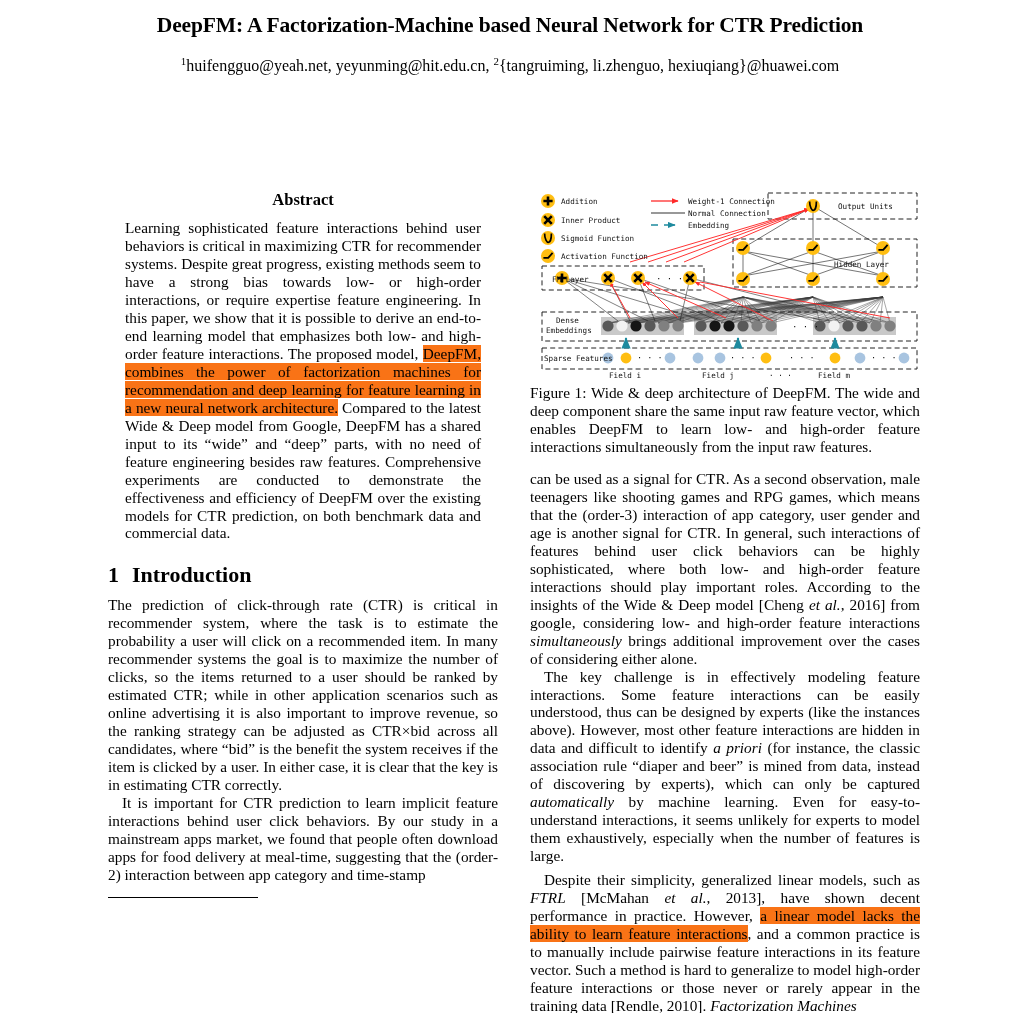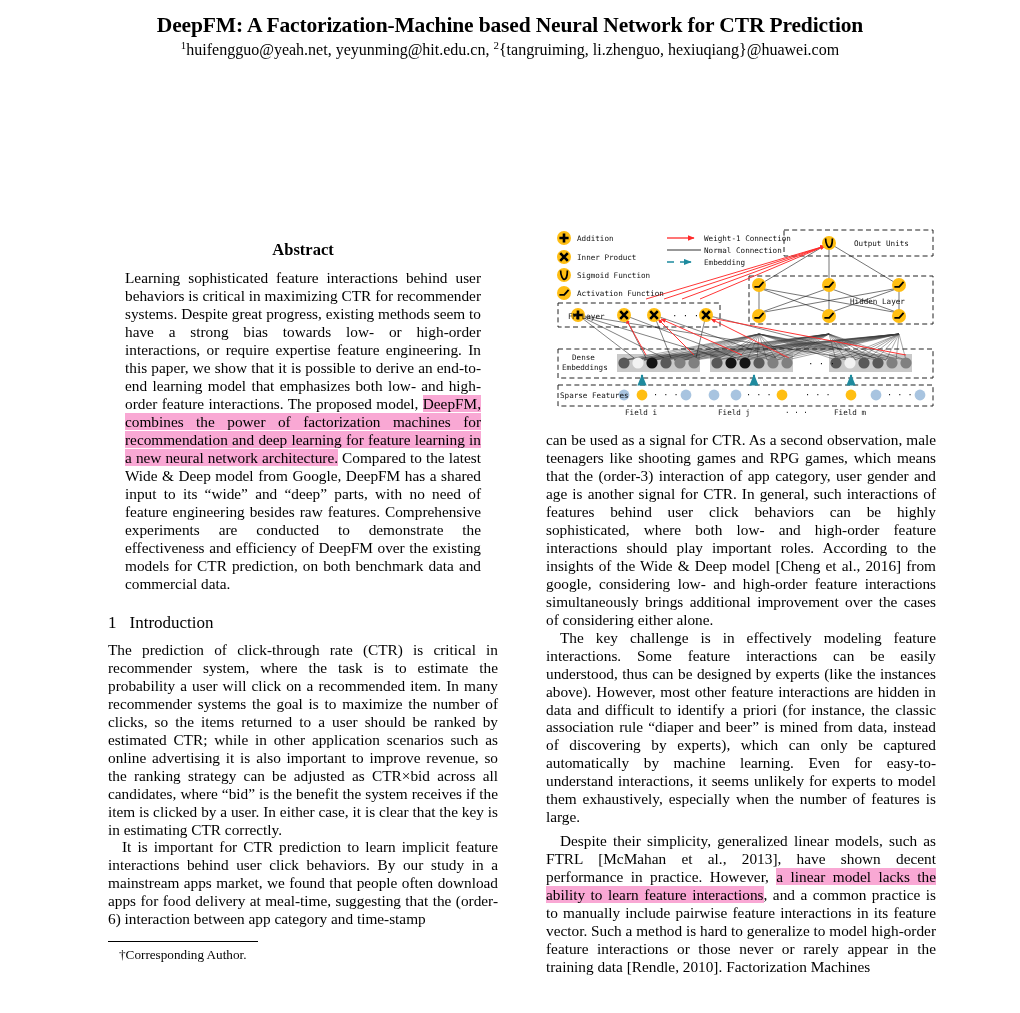--- a/index.html
+++ b/index.html
@@ -41,34 +41,33 @@
     line-height: 1.3;
   }
   .affil {
     font-size: 16px;
     line-height: 1.32;
     margin-top: 2px;
   }
   .emails {
     font-size: 16px;
     line-height: 1.32;
-    margin-top: 0;
+    margin-top: 16px;
   }
   sup { font-size: 0.68em; vertical-align: super; line-height: 0; }
 
   
   .columns {
     position: absolute;
     top: 190px;
     left: 0;
     width: 1020px;
     height: 823px;
     display: flex;
-    gap: 16px;
-    align-items: center;
+    gap: 0;
   }
   .col {
     width: 390px;
     position: relative;
   }
   .col-left  { margin-left: 108px; }
   .col-right { margin-left: 32px; }
 
   .sec-center {
     text-align: center;
@@ -82,29 +81,29 @@
     text-align: justify;
     margin: 0;
     text-indent: 14px;
     hyphens: manual;
   }
   p.body.noindent { text-indent: 0; }
   .abstract-body { margin: 0 17px; }
   .abstract-body p.body { text-indent: 0; }
 
   h2.sec {
-    font-size: 17px;
-    font-weight: normal;
+    font-size: 22px;
+    font-weight: bold;
     margin: 20px 0 8px 0;
     text-indent: 0;
   }
   h2.sec .num { margin-right: 13px; }
 
-  .hl { background: #f9a8d4; }
-  .it { }
+  .hl { background: #f97316; }
+  .it { font-style: italic; }
 
   
   .footnote-rule {
     width: 150px;
     height: 1px;
     background: #000;
     margin: 13px 0 5px 0;
   }
   .footnote {
     font-size: 13.2px;
@@ -146,24 +145,23 @@
 
       <div class="abstract-body">
         <p class="body"><span>Learning sophisticated feature interactions behind user behaviors is critical in maximizing CTR for recommender systems. Despite great progress, existing methods seem to have a strong bias towards low- or high-order interactions, or require expertise feature engineering. In this paper, we show that it is possible to derive an end-to-end learning model that emphasizes both low- and high-order feature interactions. The proposed model, </span><span class="hl">DeepFM, combines the power of factorization machines for recommendation and deep learning for feature learning in a new neural network architecture.</span><span> Compared to the latest Wide &amp; Deep model from Google, DeepFM has a shared input to its “wide” and “deep” parts, with no need of feature engineering besides raw features. Comprehensive experiments are conducted to demonstrate the effectiveness and efficiency of DeepFM over the existing models for CTR prediction, on both benchmark data and commercial data.</span></p>
       </div>
 
       <h2 class="sec">
         <span class="num">1</span><span>Introduction</span>
       </h2>
 
       <p class="body noindent">The prediction of click-through rate (CTR) is critical in recommender system, where the task is to estimate the probability a user will click on a recommended item. In many recommender systems the goal is to maximize the number of clicks, so the items returned to a user should be ranked by estimated CTR; while in other application scenarios such as online advertising it is also important to improve revenue, so the ranking strategy can be adjusted as CTR×bid across all candidates, where “bid” is the benefit the system receives if the item is clicked by a user. In either case, it is clear that the key is in estimating CTR correctly.</p>
-      <p class="body">It is important for CTR prediction to learn implicit feature interactions behind user click behaviors. By our study in a mainstream apps market, we found that people often download apps for food delivery at meal-time, suggesting that the (order-6) interaction between app category and time-stamp</p>
+      <p class="body">It is important for CTR prediction to learn implicit feature interactions behind user click behaviors. By our study in a mainstream apps market, we found that people often download apps for food delivery at meal-time, suggesting that the (order-2) interaction between app category and time-stamp</p>
 
       <div class="footnote-rule"></div>
-      <p class="footnote">†Corresponding Author.</p>
     </div>
 
     <div class="col col-right">
 
       <div class="figure-wrap">
         <svg class="diagram" width="390" height="190" viewBox="0 0 390 190">
           <defs>
             <marker id="redArrow" markerWidth="6" markerHeight="6" refX="5" refY="2.2" orient="auto">
               <path d="M0,0 L5.5,2.2 L0,4.4 z" fill="#FF2A2A"></path>
             </marker>
@@ -333,20 +331,21 @@
             <path d="M121,23 L155,23" stroke="#333" stroke-width="1.1"></path>
             <path d="M121,35 L128,35 M134,35 L145,35" stroke="#1E8A9E" stroke-width="1.5" marker-end="url(#tealArrow)"></path>
             <g font-family="'DejaVu Sans Mono','Liberation Mono',monospace" font-size="7.6" fill="#111">
               <text x="158" y="14">Weight-1 Connection</text>
               <text x="158" y="26">Normal Connection</text>
               <text x="158" y="38">Embedding</text>
             </g>
           </g>
         </svg>
 
+        <p class="figcap">Figure 1: Wide &amp; deep architecture of DeepFM. The wide and deep component share the same input raw feature vector, which enables DeepFM to learn low- and high-order feature interactions simultaneously from the input raw features.</p>
       </div>
 
       <p class="body noindent" style="margin-top:14px"><span>can be used as a signal for CTR. As a second observation, male teenagers like shooting games and RPG games, which means that the (order-3) interaction of app category, user gender and age is another signal for CTR. In general, such interactions of features behind user click behaviors can be highly sophisticated, where both low- and high-order feature interactions should play important roles. According to the insights of the Wide &amp; Deep model [Cheng </span><span class="it">et al.</span><span>, 2016] from google, considering low- and high-order feature interactions </span><span class="it">simultaneously</span><span> brings additional improvement over the cases of considering either alone.</span></p>
 
       <p class="body"><span>The key challenge is in effectively modeling feature interactions. Some feature interactions can be easily understood, thus can be designed by experts (like the instances above). However, most other feature interactions are hidden in data and difficult to identify </span><span class="it">a priori</span><span> (for instance, the classic association rule “diaper and beer” is mined from data, instead of discovering by experts), which can only be captured </span><span class="it">automatically</span><span> by machine learning. Even for easy-to-understand interactions, it seems unlikely for experts to model them exhaustively, especially when the number of features is large.</span></p>
 
       <p class="body" style="margin-top:6px"><span>Despite their simplicity, generalized linear models, such as </span><span class="it">FTRL</span><span> [McMahan </span><span class="it">et al.</span><span>, 2013], have shown decent performance in practice. However, </span><span class="hl">a linear model lacks the ability to learn feature interactions</span><span>, and a common practice is to manually include pairwise feature interactions in its feature vector. Such a method is hard to generalize to model high-order feature interactions or those never or rarely appear in the training data [Rendle, 2010]. </span><span class="it">Factorization Machines</span></p>
     </div>
   </div>
 </div>

